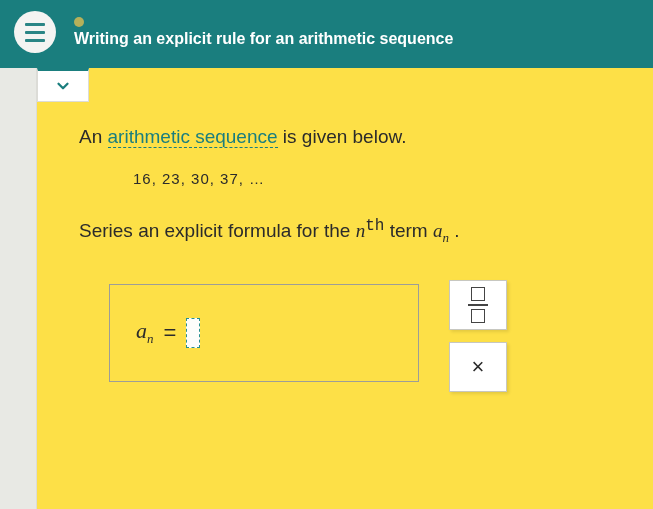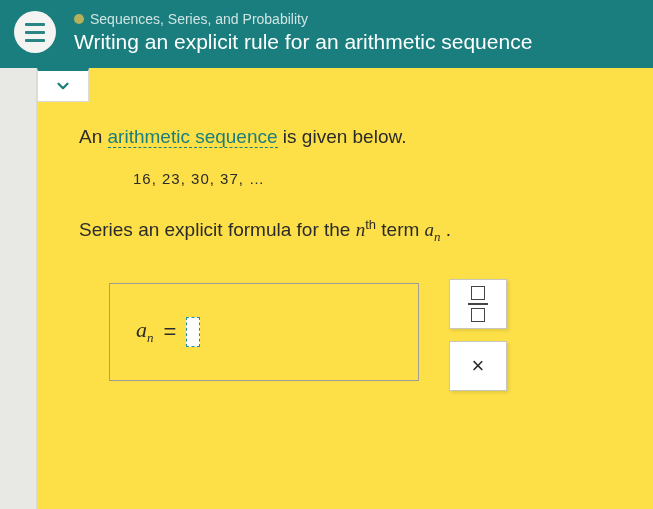--- a/index.html
+++ b/index.html
@@ -48,22 +48,22 @@
     align-items: center;
     gap: 6px;
     margin-bottom: 3px;
   }
   .dot {
     width: 10px; height: 10px; border-radius: 50%;
     background: #b6b05a;
     display: inline-block;
   }
   .title {
-    font-size: 21px;
-    font-weight: normal;
+    font-size: 16px;
+    font-weight: bold;
     color: #fff;
   }
   .content {
     background: #fde047;
     margin: 0 0 0 36px;
     padding: 0;
     height: calc(509px - 68px);
     position: relative;
     border-left: 1px solid #dcdcd7;
   }
@@ -93,21 +93,21 @@
     border-bottom: 1px dashed #1a7e7e;
     cursor: pointer;
   }
   .sequence {
     margin: 0 0 30px 54px;
     font-size: 15px;
     letter-spacing: 1px;
   }
   .instruction { margin-bottom: 38px; }
   .math-i { font-style: italic; font-family: 'Times New Roman', serif; }
-  .sup { font-size: 13px; vertical-align: super; }
+  .sup { font-size: 16px; vertical-align: super; font-family: Liberation Mono, monospace; }
   .sub { font-size: 13px; vertical-align: sub; font-style: italic; font-family: 'Times New Roman', serif; }
   .answer-row {
     display: flex;
     align-items: flex-start;
     gap: 30px;
     margin-left: 30px;
   }
   .answer-box {
     border: 1px solid #9d9d97;
     width: 310px;
@@ -155,21 +155,20 @@
 
 <div class="header">
   <div class="menu-btn">
     <span></span>
       <span></span>
       <span></span>
   </div>
   <div class="header-text">
     <div class="breadcrumb">
       <span class="dot"></span>
-      <span>Sequences, Series, and Probability</span>
     </div>
     <div class="title">Writing an explicit rule for an arithmetic sequence</div>
   </div>
 </div>
 
 <div class="content">
   <div class="chevron-tab">
     <svg viewBox="0 0 24 24">
       <path d="M6 9l6 6 6-6" fill="none" stroke="#1a7e7e" stroke-width="3" stroke-linecap="round" stroke-linejoin="round"></path>
     </svg>

